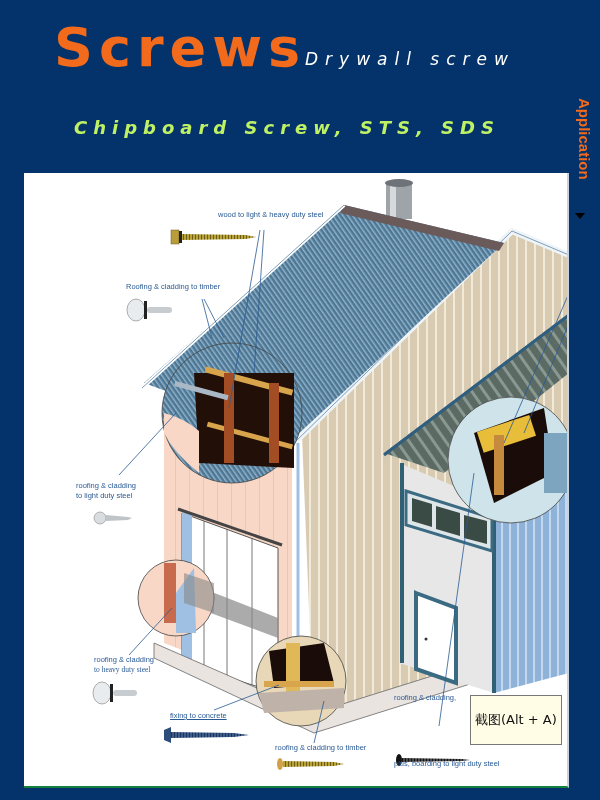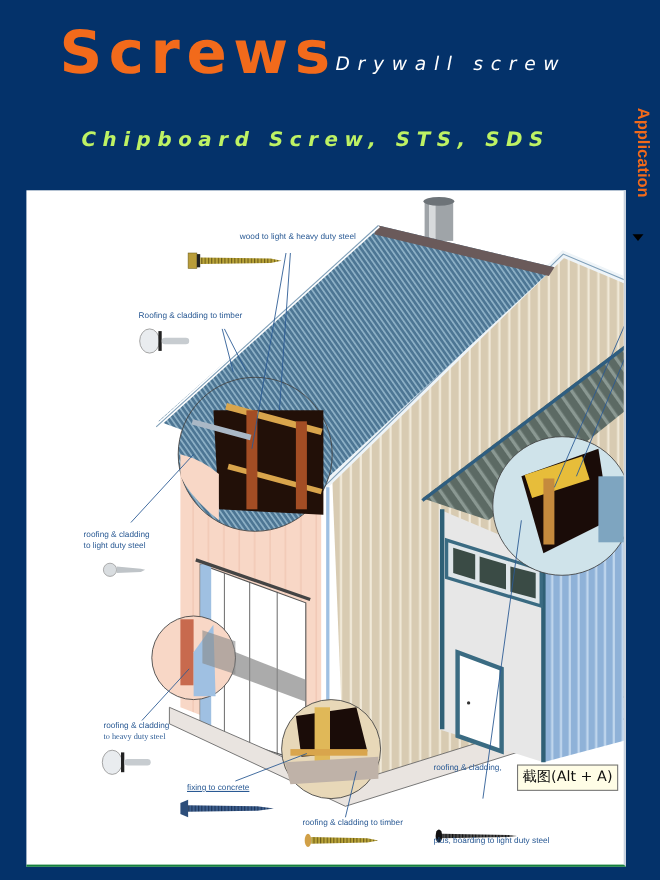--- a/index.html
+++ b/index.html
@@ -41,21 +41,21 @@
     background:#ffffff; border-right:2px solid #c8d2de; border-bottom:2px solid #15803d;
     overflow:hidden;
   }
   .panel svg { position:absolute; left:0; top:0; }
   .lbl {
     position:absolute; color:#2a5a94; font-size:7.5px; line-height:10px;
     font-family:"Liberation Sans", sans-serif; white-space:nowrap;
   }
   .tooltip {
     position:absolute; left:446px; top:522px;
-    background:#fffde6; border:1px solid #777; padding:3px 4px;
+    background:#fffde6; border:1px solid #777; padding:16px 4px;
     font-size:13px; color:#111; font-family:"DejaVu Sans", sans-serif; line-height:16px;
     white-space:nowrap;
   }
 </style>
 </head>
 <body>
 
 <div class="title-main">Screws</div>
 <div class="title-sub">Drywall screw</div>
 <div class="subtitle">Chipboard Screw, STS, SDS</div>

